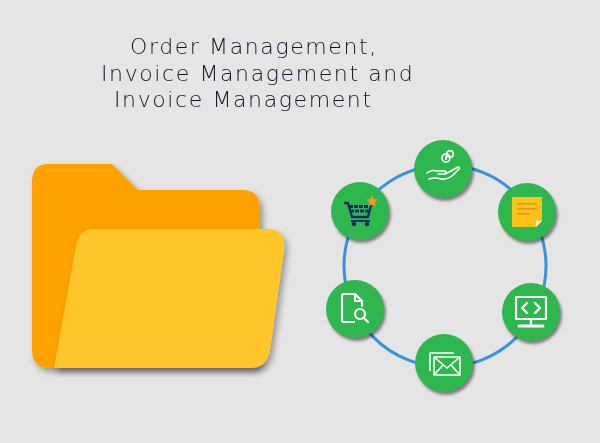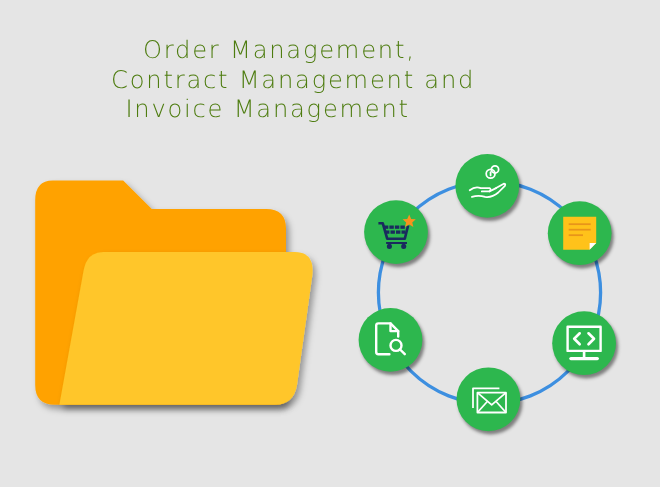--- a/index.html
+++ b/index.html
@@ -4,21 +4,21 @@
 <style>
   html, body { margin: 0; padding: 0; }
   body {
     width: 600px; height: 443px; overflow: hidden;
     background: #e5e5e5;
     position: relative;
     font-family: "DejaVu Sans", sans-serif;
   }
   .title {
     position: absolute;
-    color: #4d7c0f;
+    color: #0f172a;
     font-family: "DejaVu Sans", sans-serif;
     font-size: 22px;
     letter-spacing: 1.6px;
     font-weight: 300;
     white-space: nowrap;
     line-height: 26px;
   }
   #t1 { left: 130px; top: 34px; }
   #t2 { left: 101px; top: 61px; }
   #t3 { left: 114px; top: 87px; }
@@ -30,21 +30,21 @@
     box-shadow: 2px 3px 3px rgba(0,0,0,0.45);
     display: flex; align-items: center; justify-content: center;
     cursor: pointer;
   }
   .node svg { width: 40px; height: 40px; }
 </style>
 </head>
 <body>
 
 <div id="t1" class="title">Order Management,</div>
-<div id="t2" class="title">Contract Management and</div>
+<div id="t2" class="title">Invoice Management and</div>
 <div id="t3" class="title">Invoice Management</div>
 
 <svg class="folder" viewBox="0 0 280 230">
   <defs>
     <filter id="fsh" x="-10%" y="-10%" width="130%" height="130%">
       <feDropShadow dx="3" dy="4" stdDeviation="3" flood-color="#000" flood-opacity="0.35"></feDropShadow>
     </filter>
   </defs>
   <g filter="url(#fsh)">
     <path d="M28 14 H92 L118 40 H222 Q240 40 240 58 V210 Q240 218 232 218 H30 Q12 218 12 200 V32 Q12 14 28 14 Z" fill="#ffa200"></path>

